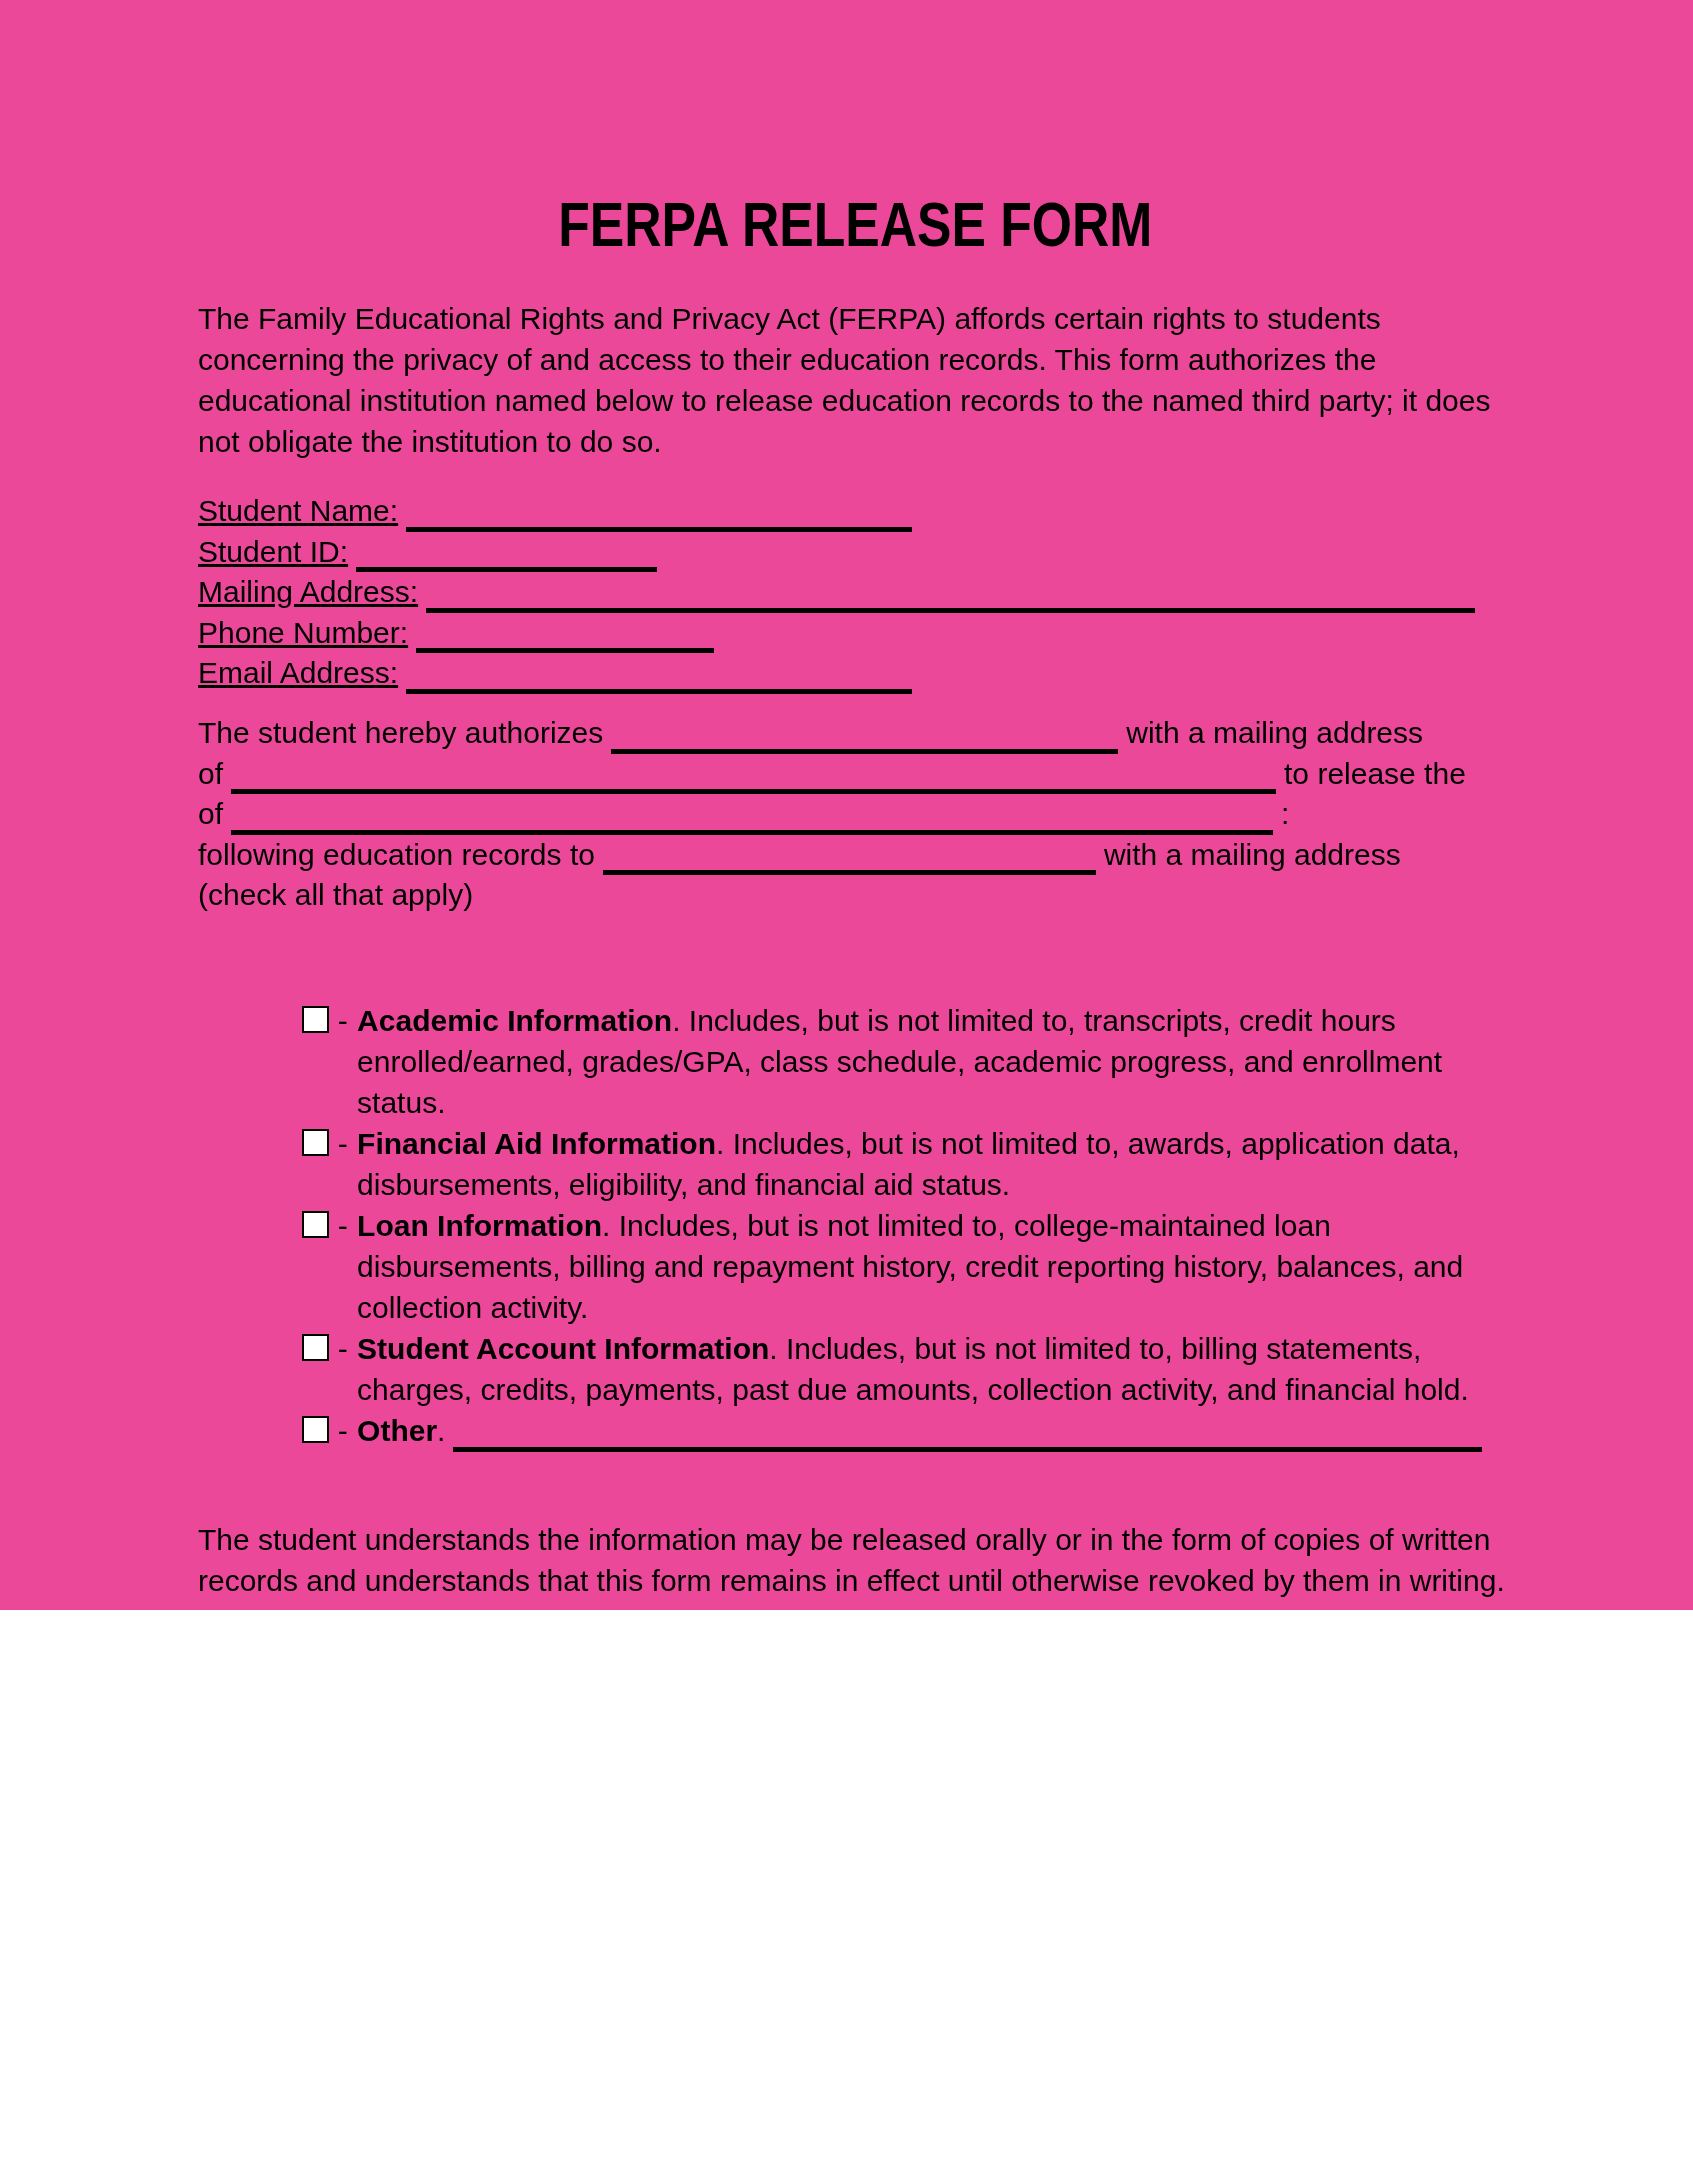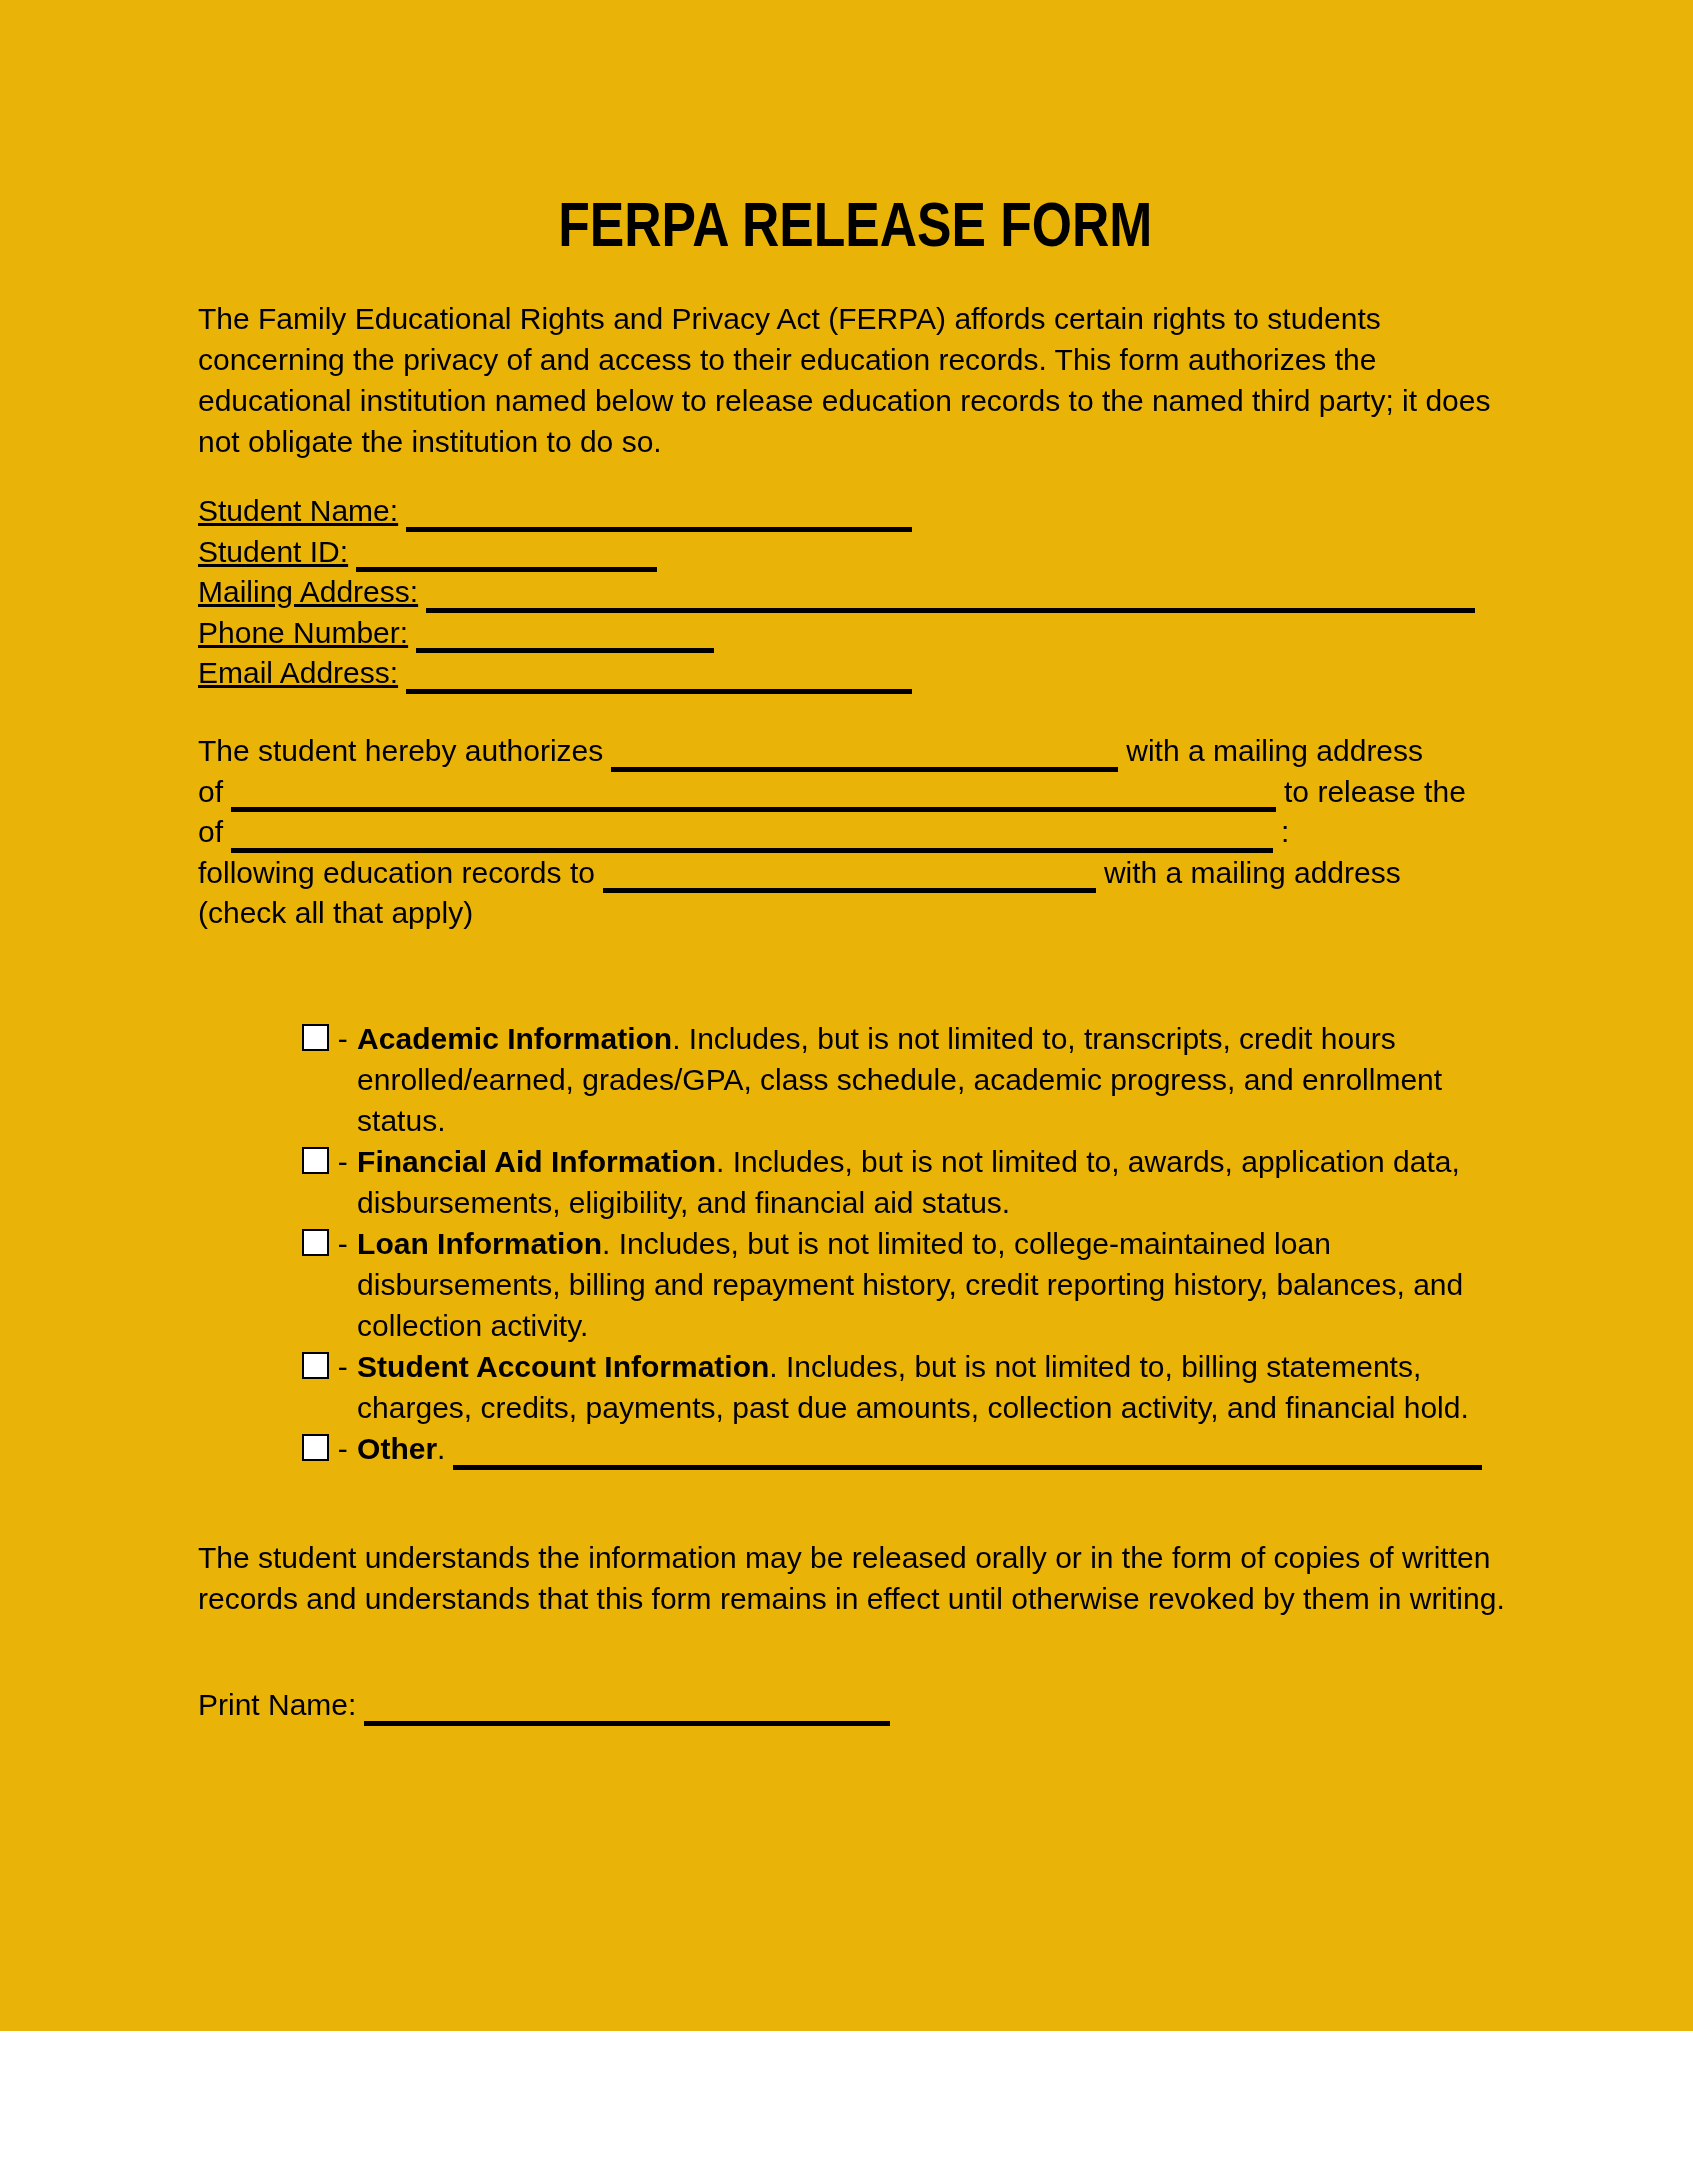--- a/index.html
+++ b/index.html
@@ -1,19 +1,19 @@
 <!DOCTYPE html>
 <html style="font-size:10.6px"><head>
 <meta charset="utf-8">
 <style>
   html,body { margin:0; padding:0; background:#ffffff; }
   .page {
     position:relative;
-    width:1693px; height:2031px;
-    background:#eab308;
+    width:1693px; height:1610px;
+    background:#ec4899;
     color:#000000;
     font-family:"Liberation Sans", sans-serif;
     font-size:30px;
     line-height:41px;
     overflow:hidden;
   }
   .content { position:absolute; left:198px; top:0; width:1314px; }
 
   .title {
     margin:0; padding-top:191px;
@@ -28,21 +28,21 @@
   .field-row { line-height:39px; white-space:nowrap; }
 
   .blank {
     display:inline-block;
     border-bottom:5.3px solid #000;
     height:0; vertical-align:-10.6px;
     margin:0 8px;
   }
   .blank.blue { border-bottom-width:6.6px; }
 
-  .auth { margin-top:37px; }
+  .auth { margin-top:19px; }
   .auth-line { line-height:40px; white-space:nowrap; }
   .auth-colon { margin-left:4px; }
   .note-line { line-height:40px; }
 
   .list { margin-top:85px; }
   .list-item { display:flex; align-items:flex-start; margin-left:104px; }
   .cbx {
     flex:none; width:22.5px; height:22.5px;
     border:2.6px solid #000; margin-top:6px;
     background:#fff;

